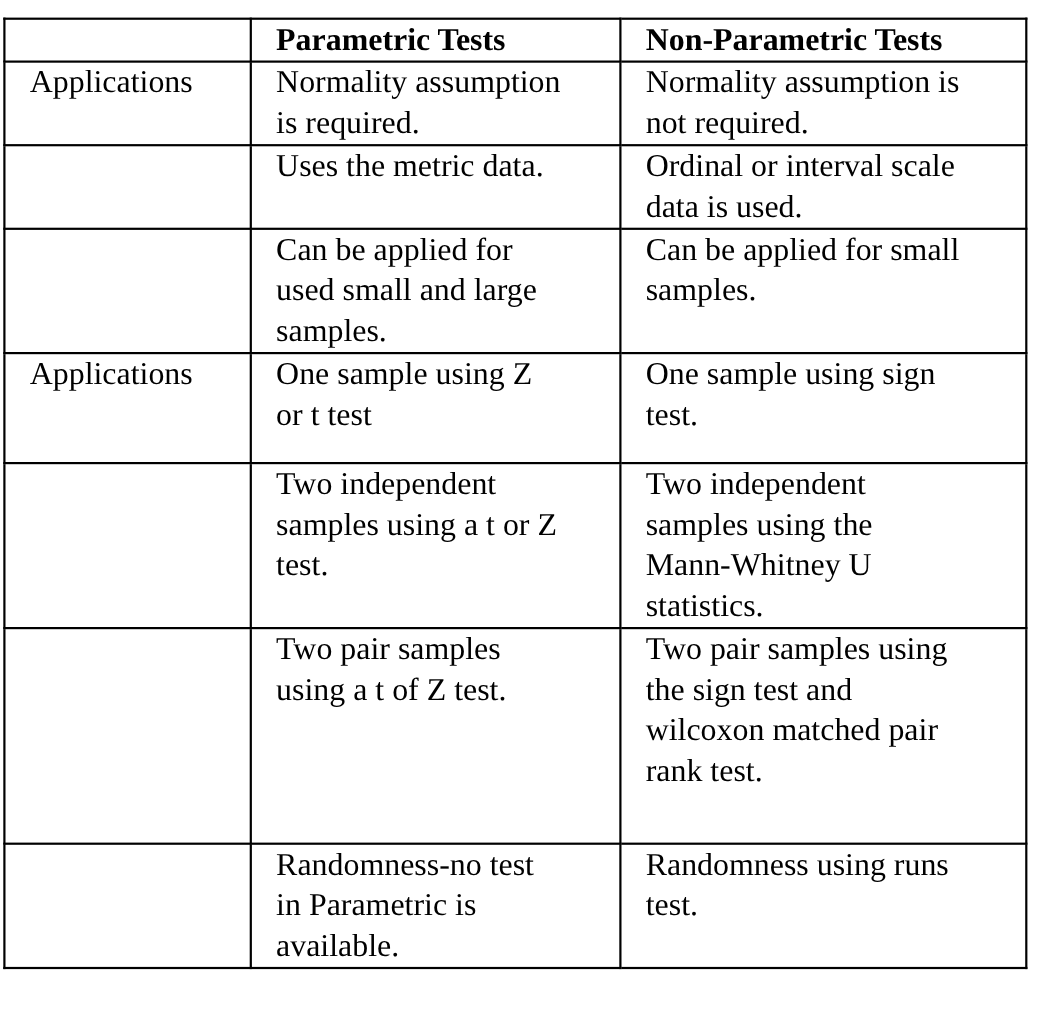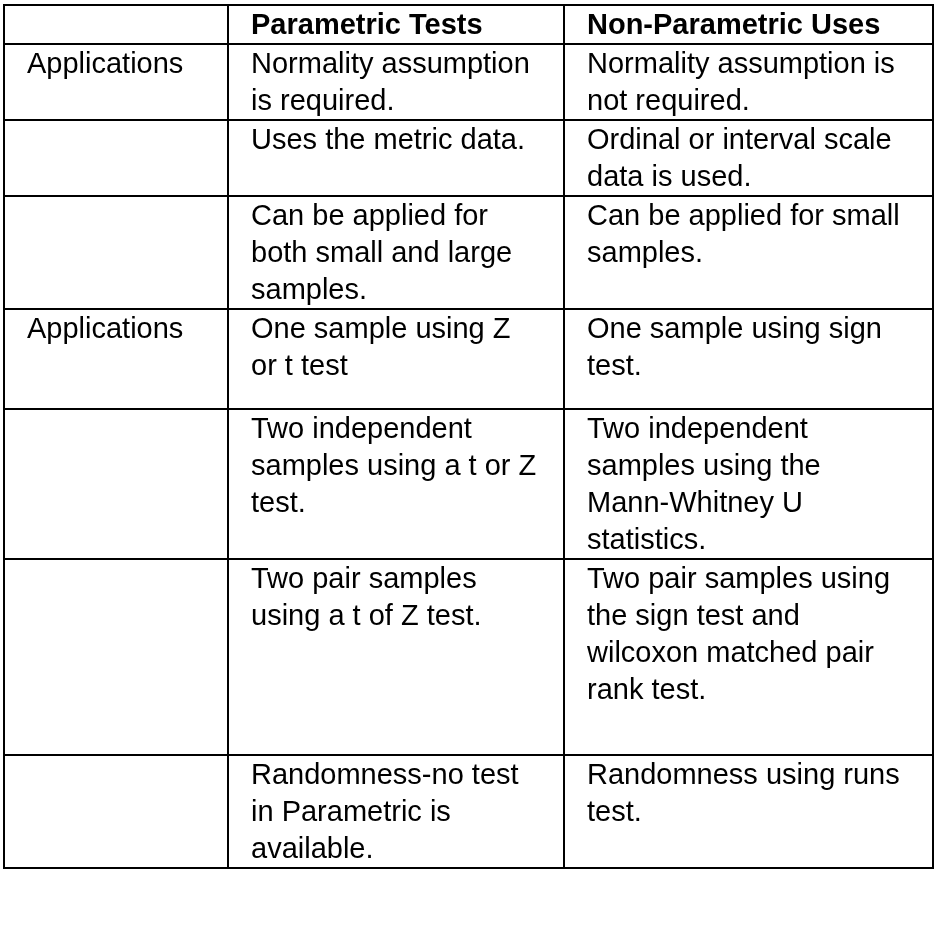--- a/index.html
+++ b/index.html
@@ -1,20 +1,20 @@
 <!DOCTYPE html>
 <html><head>
   <meta charset="utf-8">
   <style>
     html, body { margin: 0; padding: 0; background: #ffffff; }
     body { width: 944px; height: 928px; position: relative; overflow: hidden; }
     table.cmp {
-      position: absolute; left: 3px; top: 4px;
+      position: absolute; left: 3px; top: 16px;
       border-collapse: collapse;
-      font-family: Liberation Sans, sans-serif;
+      font-family: Liberation Serif, serif;
       font-size: 29px; line-height: 37px; color: #000;
       width: 929px;
       table-layout: fixed;
     }
     table.cmp td, table.cmp th {
       border: 2px solid #000;
       vertical-align: top;
       padding: 0 6px 0 22px;
       text-align: left;
       font-weight: normal;
@@ -41,41 +41,41 @@
 <table class="cmp">
   <colgroup>
     <col class="c1">
       <col class="c2">
       <col class="c3">
   </colgroup>
   <thead>
     <tr class="r0">
       <th class="cell"></th>
       <th class="cell">Parametric Tests</th>
-      <th class="cell">Non-Parametric Uses</th>
+      <th class="cell">Non-Parametric Tests</th>
     </tr>
   </thead>
   <tbody>
     <tr class="r1">
       <td class="cell rowhead">Applications</td>
       <td class="cell">Normality assumption
 is required.</td>
       <td class="cell">Normality assumption is
 not required.</td>
     </tr>
     <tr class="r2">
       <td class="cell rowhead"></td>
       <td class="cell">Uses the metric data.</td>
       <td class="cell">Ordinal or interval scale
 data is used.</td>
     </tr>
     <tr class="r3">
       <td class="cell rowhead"></td>
       <td class="cell">Can be applied for
-both small and large
+used small and large
 samples.</td>
       <td class="cell">Can be applied for small
 samples.</td>
     </tr>
     <tr class="r4">
       <td class="cell rowhead">Applications</td>
       <td class="cell">One sample using Z
 or t test</td>
       <td class="cell">One sample using sign
 test.</td>

